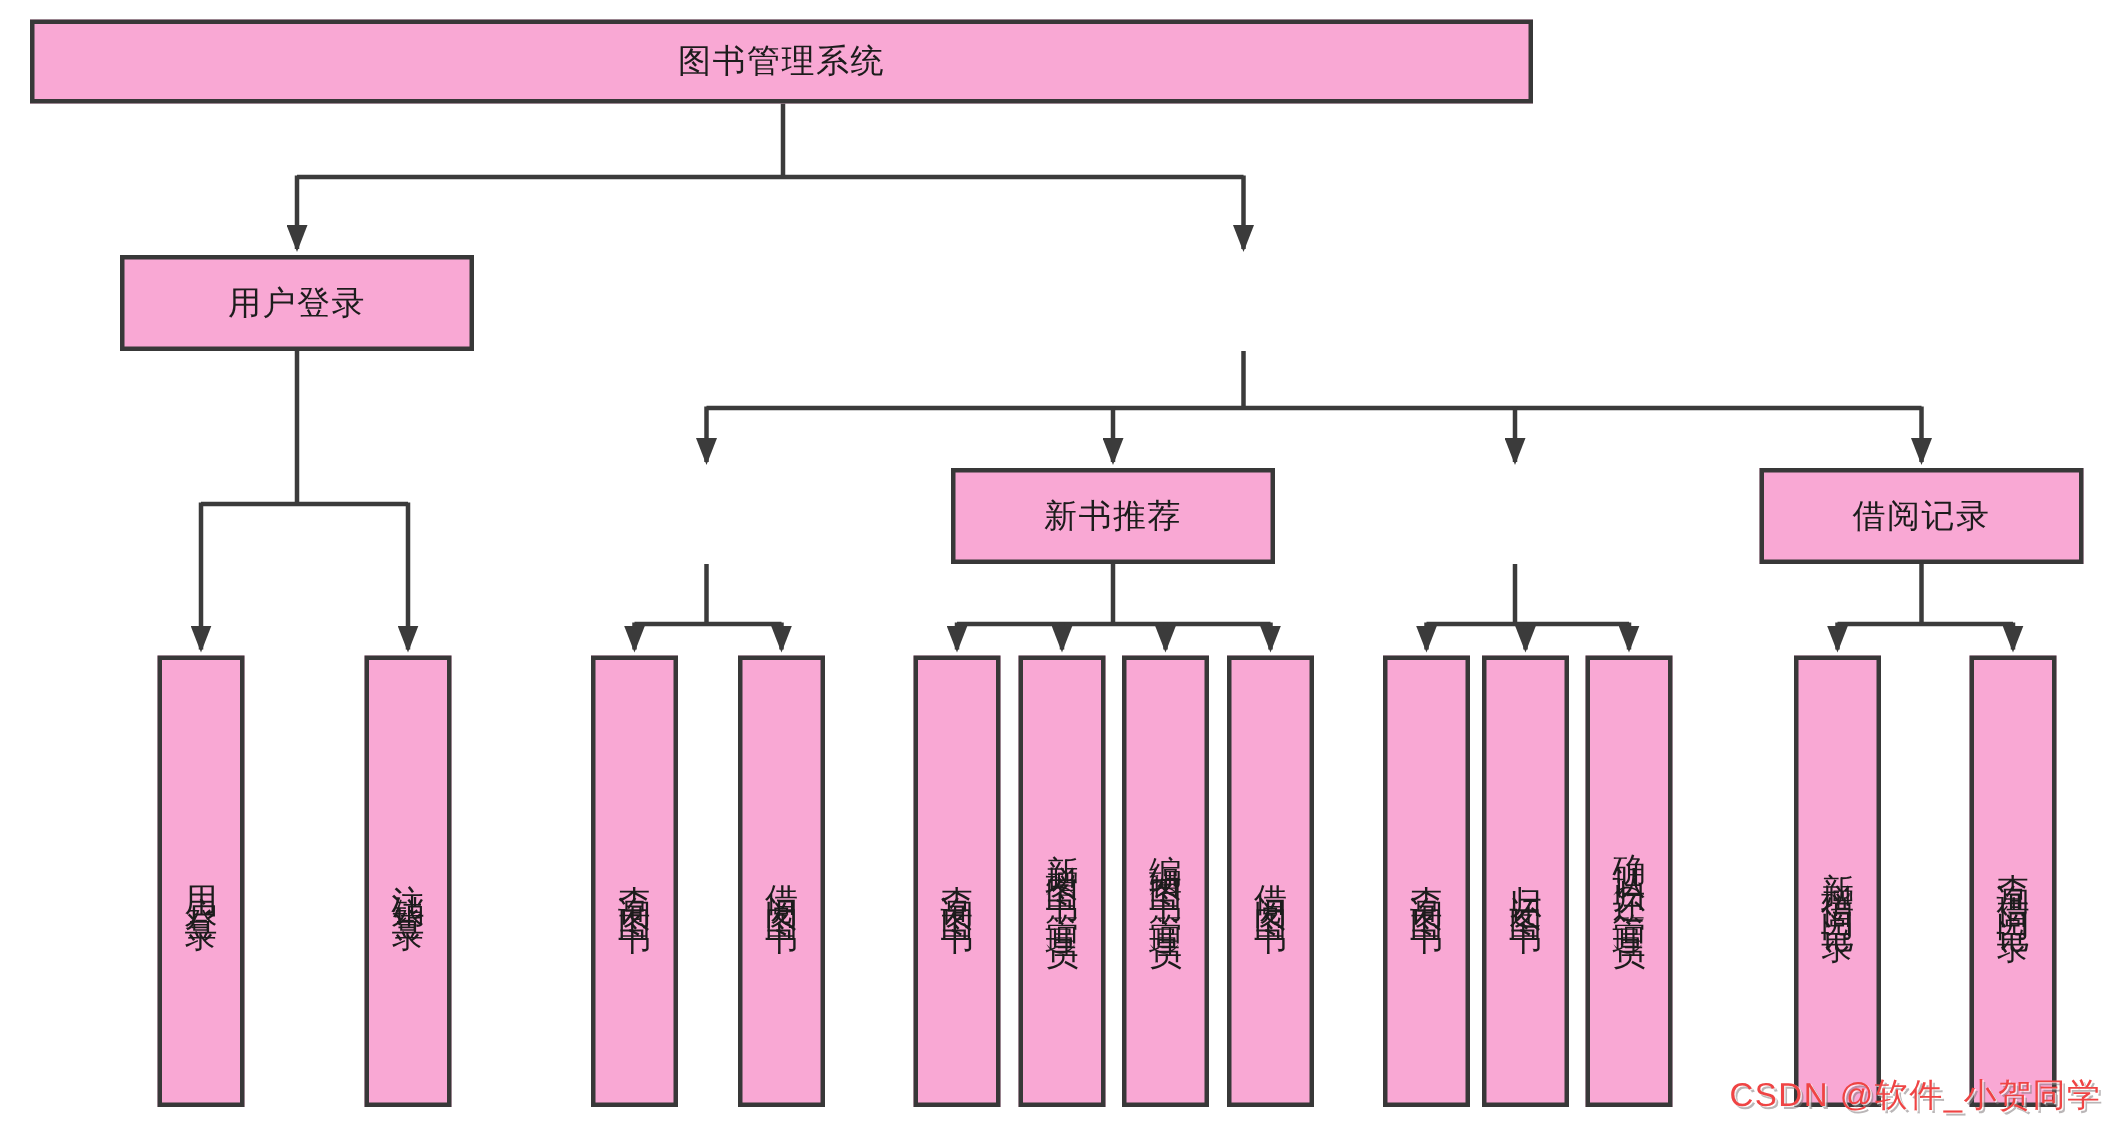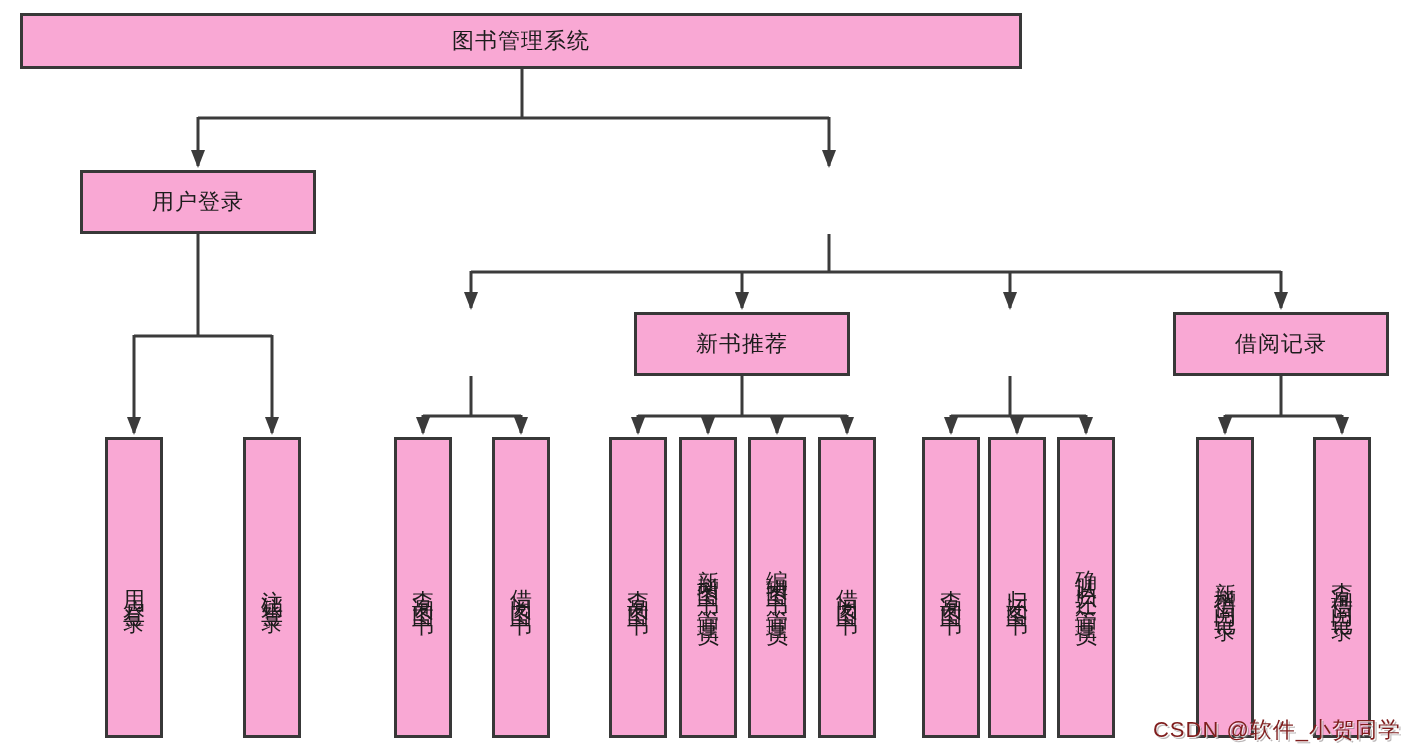--- a/index.html
+++ b/index.html
@@ -57,21 +57,21 @@
   .l9  { left: 922px;  }
   .l10 { left: 988px;  }
   .l11 { left: 1057px; }
   .l12 { left: 1196px; }
   .l13 { left: 1313px; }
   .watermark {
     position: absolute;
     right: 4px;
     bottom: 2px;
     font-size: 22px;
-    color: #7f1d1d;
+    color: #ef4444;
     text-shadow: 1px 1px 0 rgba(255,255,255,0.75), 2px 2px 0 rgba(130,122,124,0.55);
     letter-spacing: 1px;
     white-space: nowrap;
   }
 </style>
 </head>
 <body>
 
 <div class="canvas">
 

